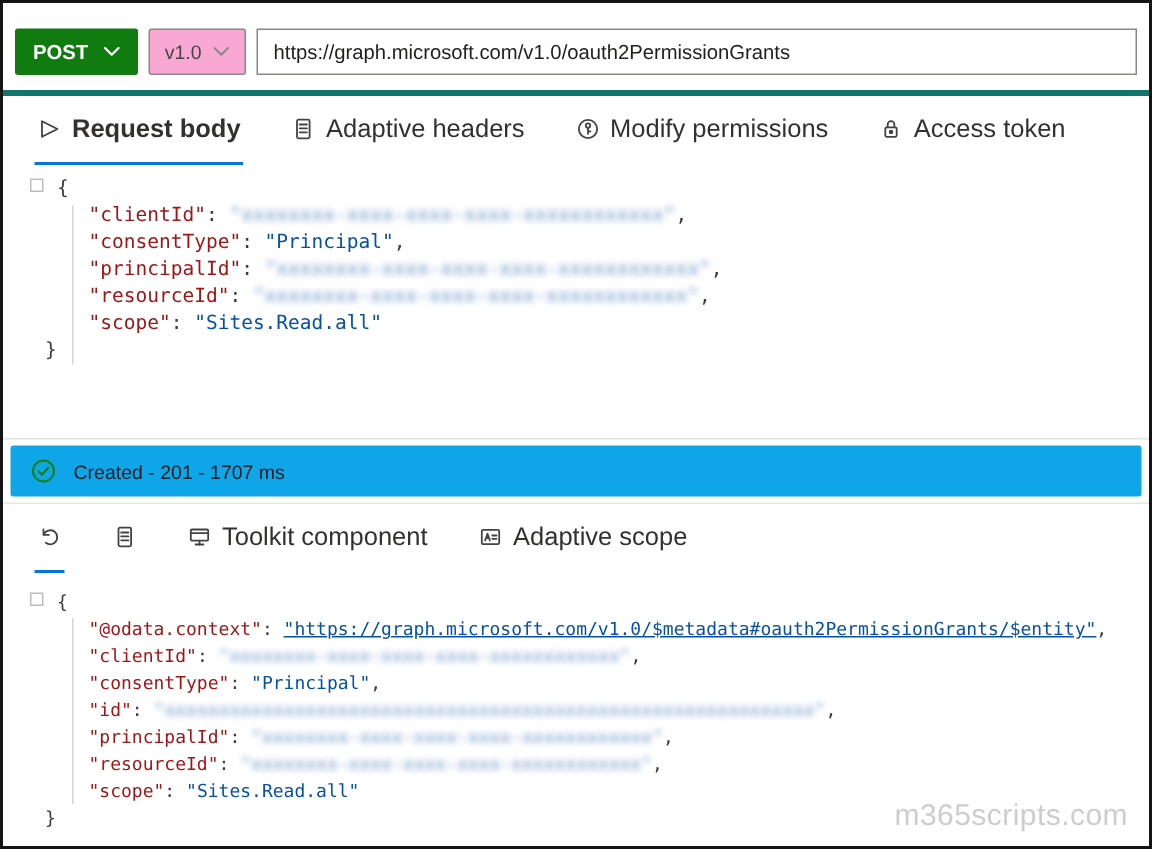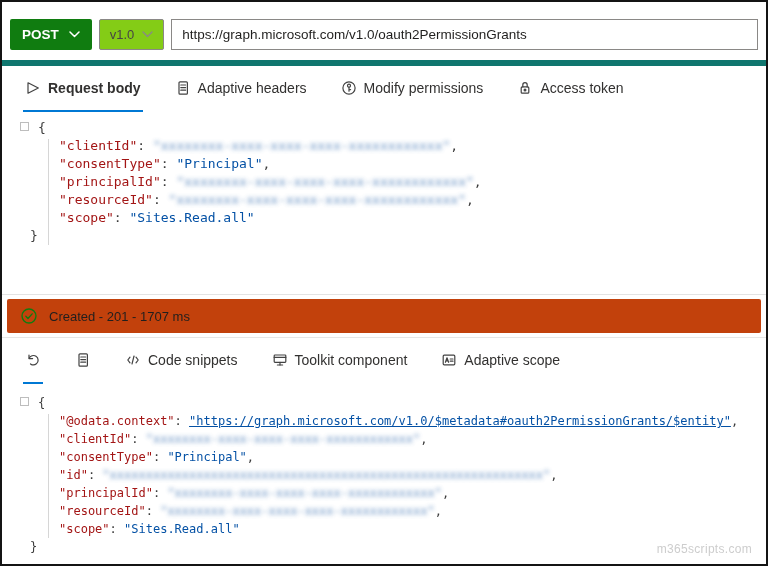--- a/index.html
+++ b/index.html
@@ -2,39 +2,39 @@
 <html><head>
 <meta charset="utf-8">
 <style>
   * { margin:0; padding:0; box-sizing:border-box; }
   body { background:#fff; font-family:"Liberation Sans", sans-serif; }
   .frame {
     width:768px; height:566px; background:#fff; position:relative; overflow:hidden;
     border:2px solid #141414;
   }
   
-  .toolbar { display:flex; align-items:center; gap:7px; padding:17px 8px 10px 8px; border-bottom:6px solid #0f766e; }
+  .toolbar { display:flex; align-items:center; gap:7px; padding:17px 8px 10px 8px; border-bottom:4px solid #0f766e; }
   .method-btn {
     display:flex; align-items:center; gap:10px; background:#107c10; color:#fff;
     border:none; height:31px; padding:0 12px; font-size:13.5px; font-weight:600;
     border-radius:2px; cursor:pointer; font-family:"Liberation Sans",sans-serif;
   }
   .version-select {
     display:flex; align-items:center; gap:8px; height:31px; padding:0 10px;
-    border:1px solid #8a8886; border-radius:2px; background:#84cc16; color:#484644;
+    border:1px solid #8a8886; border-radius:2px; background:#f9a8d4; color:#484644;
     font-size:13px; cursor:pointer;
   }
   .url-input {
     flex:1; height:31px; border:1px solid #8a8886; border-radius:0; padding:0 10px;
     font-size:13.5px; color:#201f1e; font-family:"Liberation Sans",sans-serif; outline:none;
   }
   
   .tabs { display:flex; align-items:stretch; gap:30px; height:46px; padding:0 21px; }
   .tab {
-    display:flex; align-items:center; gap:7px; font-size:14px; color:#323130;
+    display:flex; align-items:center; gap:7px; font-size:17px; color:#323130;
     border-bottom:2px solid transparent; cursor:pointer; padding:0 2px;
   }
   .tab.active { font-weight:bold; border-bottom-color:#0078d4; }
   .tab svg { flex:none; }
   
   .editor { position:relative; font-family:"DejaVu Sans Mono", monospace; cursor:text; }
   .editor.request  { height:183px; font-size:13px;  line-height:18px; padding-top:7px;  border-bottom:1px solid #e3e3e3; }
   .editor.response { height:190px; font-size:12px;  line-height:18px; padding-top:10px; }
   .code-line { white-space:pre; position:relative; }
   .entry-line { padding-left:57px; }
@@ -47,28 +47,28 @@
   .indent-guide { position:absolute; left:46px; width:1px; background:#d6d6d6; }
   .editor.request  .indent-guide { top:27px; height:106px; }
   .editor.response .indent-guide { top:30px; height:124px; }
   .json-key   { color:#a31515; }
   .json-punct { color:#3b3b3b; }
   .json-value { color:#0451a5; }
   .blurred    { color:#3f74b3; filter:blur(2.3px); opacity:.8; }
   .link       { text-decoration:underline; cursor:pointer; }
   
   .status-bar {
-    margin:4px 5px; height:34px; background:#c2410c; border-radius:2px;
+    margin:4px 5px; height:34px; background:#0ea5e9; border-radius:2px;
     display:flex; align-items:center; gap:11px; padding:0 13px;
     font-size:13px; color:#201f1e;
   }
   
   .response-section { border-top:1px solid #e6e6e6; margin-top:4px; }
   .watermark {
-    position:absolute; right:14px; bottom:8px; font-size:12px; color:#cdcdcd;
+    position:absolute; right:14px; bottom:8px; font-size:20px; color:#cdcdcd;
     font-family:"Liberation Sans",sans-serif; letter-spacing:.3px;
   }
   .icon-g { stroke:#424242; fill:none; stroke-width:1.2; stroke-linecap:round; stroke-linejoin:round; }
 </style>
 </head>
 <body>
 
 <div class="frame">
 
   <div class="toolbar">
@@ -162,30 +162,20 @@
       </div>
       <div class="tab">
         <svg width="16" height="16" viewBox="0 0 16 16">
             <g class="icon-g">
               <rect x="4" y="1.8" width="8.4" height="12.4" rx="1"></rect>
               <line x1="5.8" y1="5" x2="10.6" y2="5"></line>
               <line x1="5.8" y1="7.6" x2="10.6" y2="7.6"></line>
               <line x1="5.8" y1="10.2" x2="10.6" y2="10.2"></line>
             </g>
           </svg>
-      </div>
-      <div class="tab">
-        <svg width="16" height="16" viewBox="0 0 16 16">
-            <g class="icon-g">
-              <polyline points="5,5.2 2.8,8 5,10.8"></polyline>
-              <polyline points="11,5.2 13.2,8 11,10.8"></polyline>
-              <line x1="9" y1="4" x2="7" y2="12"></line>
-            </g>
-          </svg>
-        <span>Code snippets</span>
       </div>
       <div class="tab">
         <svg width="16" height="16" viewBox="0 0 16 16">
             <g class="icon-g">
               <rect x="2.2" y="3" width="11.6" height="7.4" rx="0.8"></rect>
               <line x1="2.2" y1="5.4" x2="13.8" y2="5.4"></line>
               <line x1="8" y1="10.4" x2="8" y2="13"></line>
               <line x1="5.4" y1="13" x2="10.6" y2="13"></line>
             </g>
           </svg>

